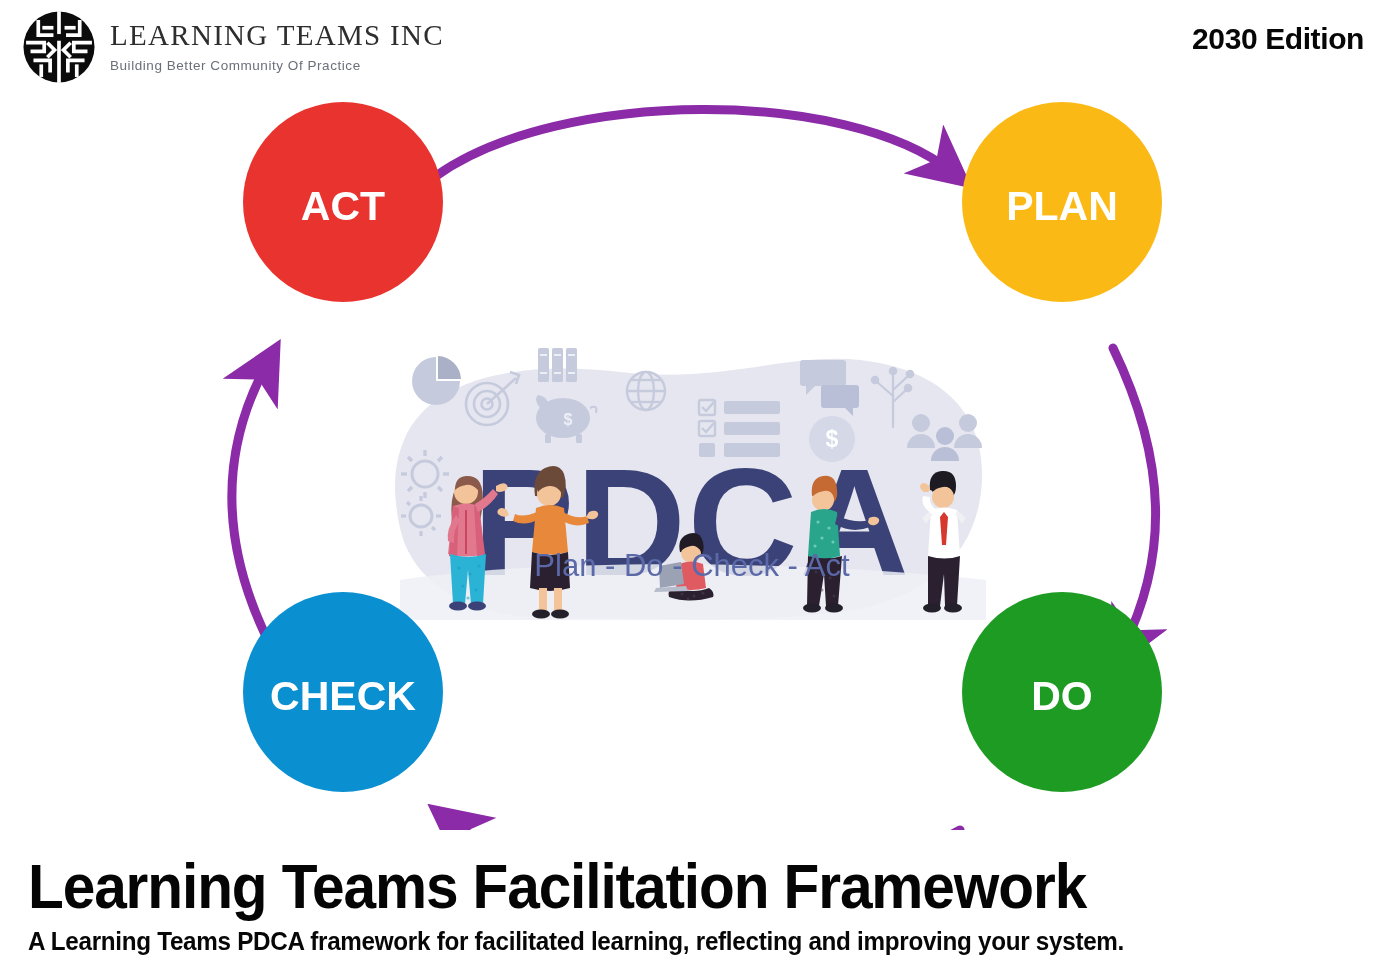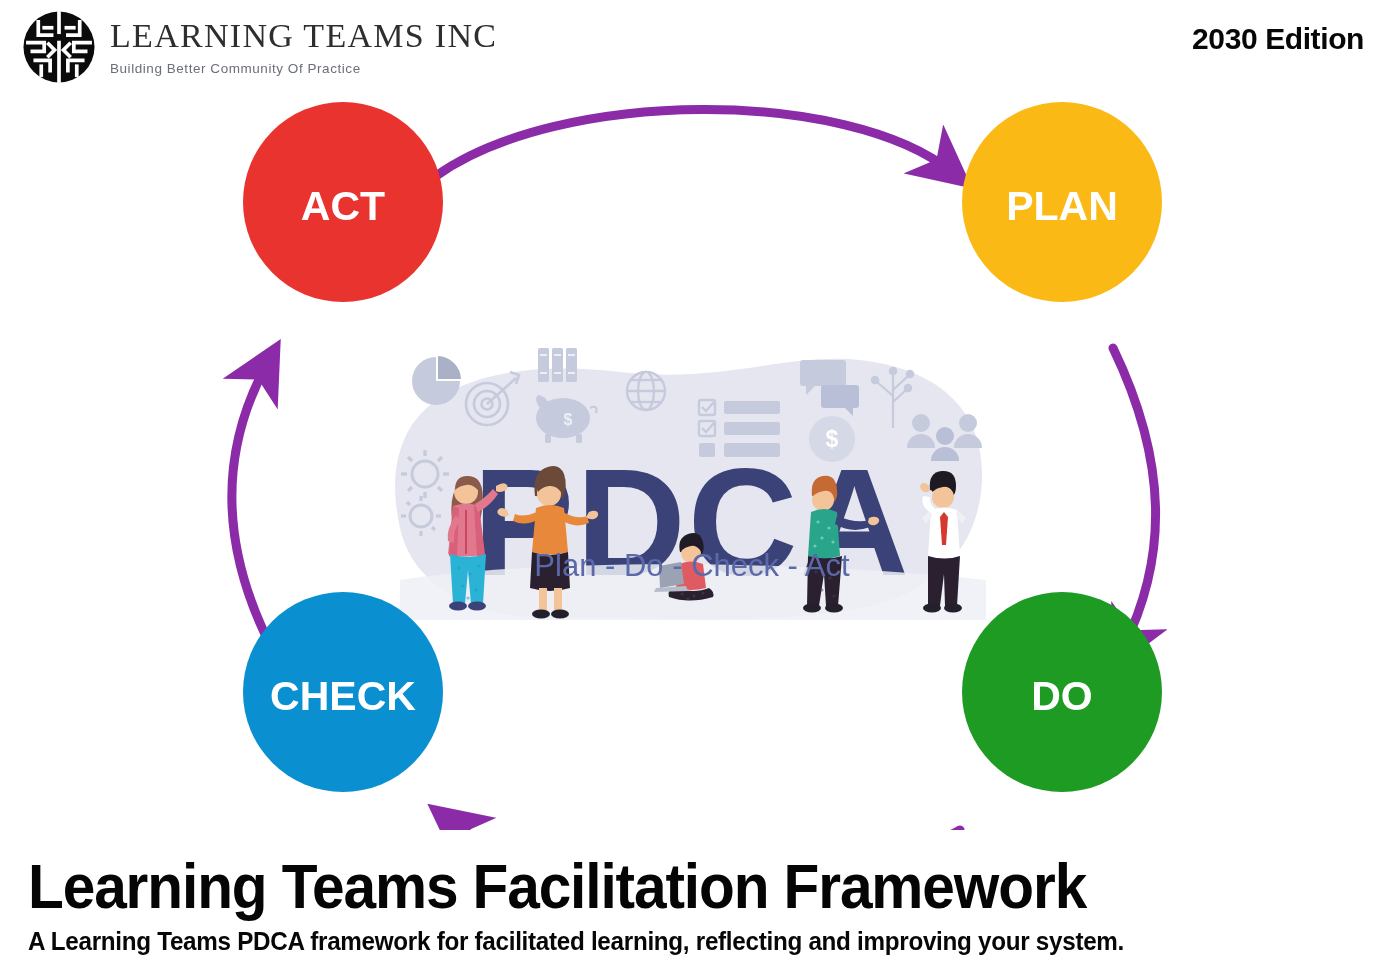--- a/index.html
+++ b/index.html
@@ -17,21 +17,21 @@
     position:absolute; top:0; left:0; width:1384px; height:86px;
   }
   #logo-block {
     position:absolute; left:22px; top:10px;
     display:flex; align-items:center; gap:14px;
   }
   #logo-mark { width:74px; height:74px; display:block; }
   #logo-words { display:flex; flex-direction:column; justify-content:center; }
   #brand-name {
     font-family:"Liberation Serif", serif;
-    font-size:34px; line-height:1.0; letter-spacing:1.3px;
+    font-size:29px; line-height:1.0; letter-spacing:1.3px;
     color:#2e2e2e; white-space:nowrap;
   }
   #brand-tag {
     font-size:13.5px; letter-spacing:.55px; color:#6b6f7a;
     margin-top:8px; white-space:nowrap;
   }
   #edition {
     position:absolute; right:20px; top:22px;
     font-size:30px; font-weight:bold; color:#070707;
     letter-spacing:-0.4px;

